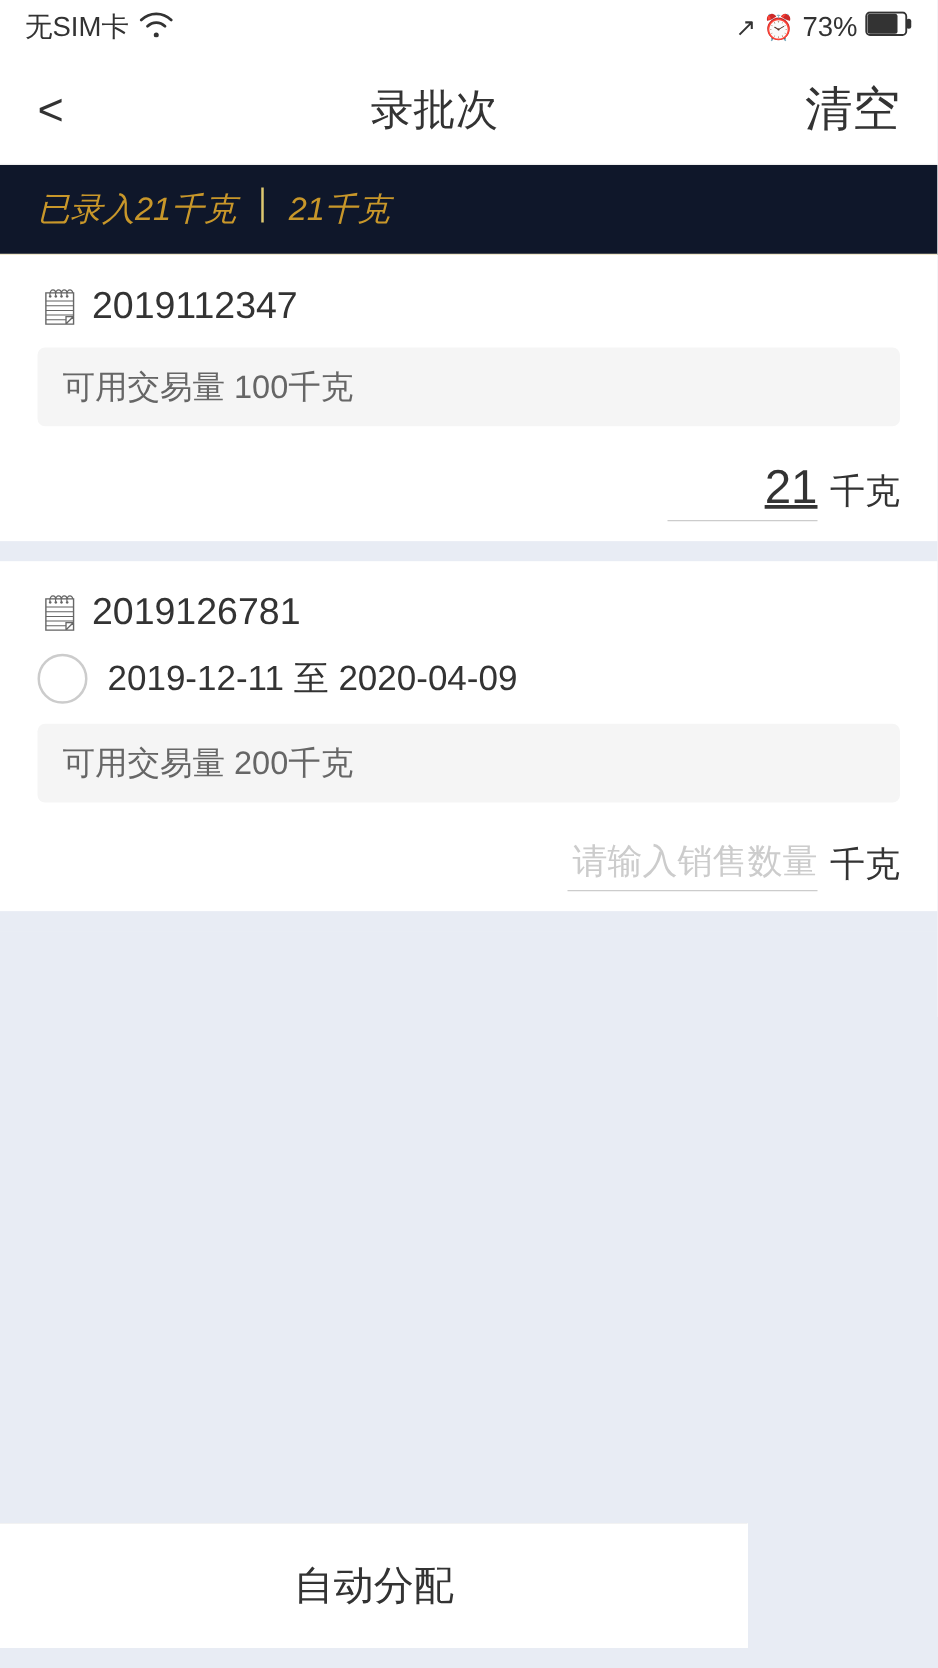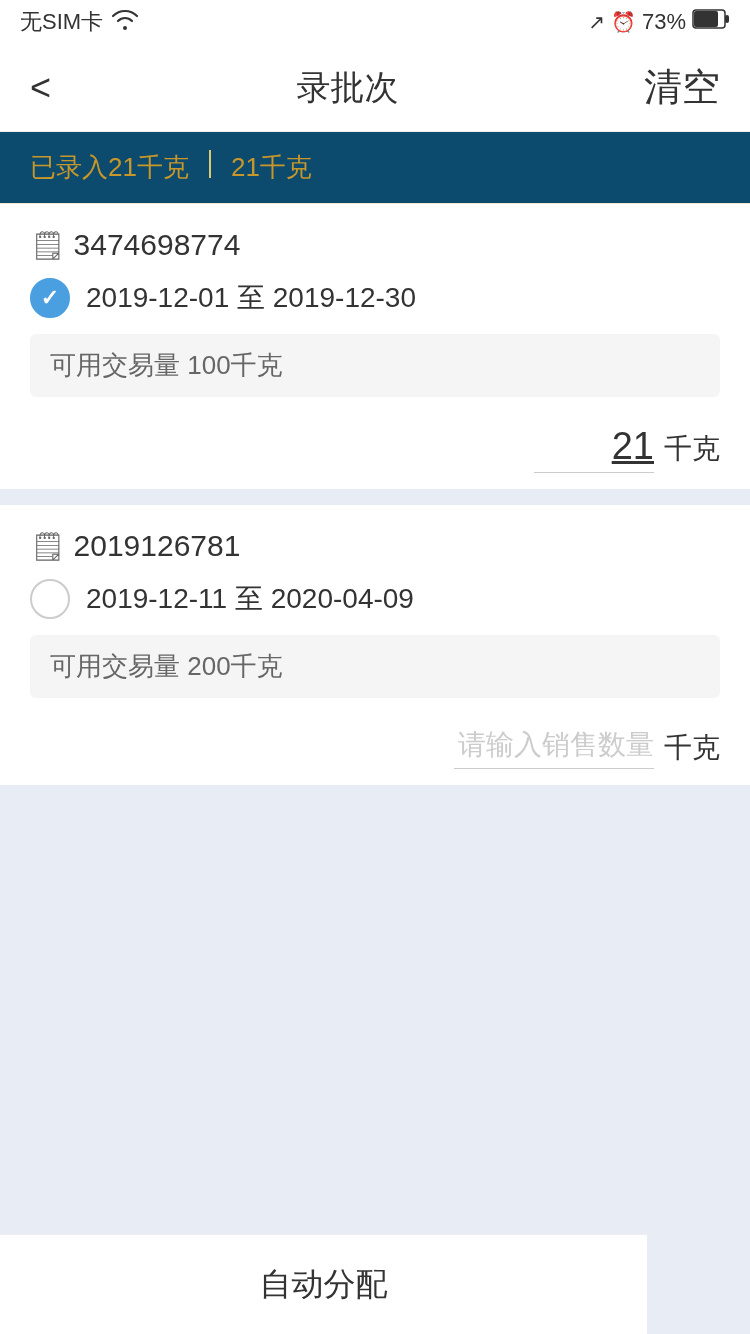--- a/index.html
+++ b/index.html
@@ -66,26 +66,27 @@
       font-weight: 500;
       color: #333;
     }
     .nav-action {
       font-size: 38px;
       color: #333;
     }
 
     
     .info-bar {
-      background: #0c4a6e;
+      background: #0f172a;
       padding: 18px 30px;
       display: flex;
       align-items: flex-start;
       gap: 0;
       border-bottom: 1px solid #f0e8cc;
+      font-style: italic;
     }
     .info-item {
       font-size: 26px;
       color: #c8972a;
     }
     .info-divider {
       width: 2px;
       height: 28px;
       background: #ddc870;
       margin: 0 20px;
@@ -205,22 +206,22 @@
     
     .empty-area {
       background: #e8ecf4;
       flex: 1;
       min-height: 380px;
     }
 
     
     .bottom-bar {
       position: fixed;
-      bottom: 0;
-      width: 647px;
+      bottom: 16px;
+      width: 598px;
       height: 100px;
       display: flex;
       gap: 48px;
     }
     .btn-auto {
       flex: 1;
       background: #fff;
       border: none;
       font-size: 32px;
       color: #333;
@@ -280,25 +281,21 @@
 
   <div class="info-bar">
     <span class="info-item">已录入21千克</span>
     <div class="info-divider"></div>
     <span class="info-item">21千克</span>
   </div>
 
   <div class="batch-item">
     <div class="batch-header">
       <span class="batch-icon">🗒</span>
-      <span class="batch-id">3474698774</span>
-    </div>
-    <div class="batch-row">
-      <div class="radio-circle checked"></div>
-      <span class="batch-date">2019-12-01 至 2019-12-30</span>
+      <span class="batch-id">2019112347</span>
     </div>
     <div class="available-row">可用交易量 100千克</div>
     <div class="qty-row">
       <div class="qty-underline">
         <span class="qty-value">21</span>
       </div>
       <span class="qty-unit">千克</span>
     </div>
   </div>
 

